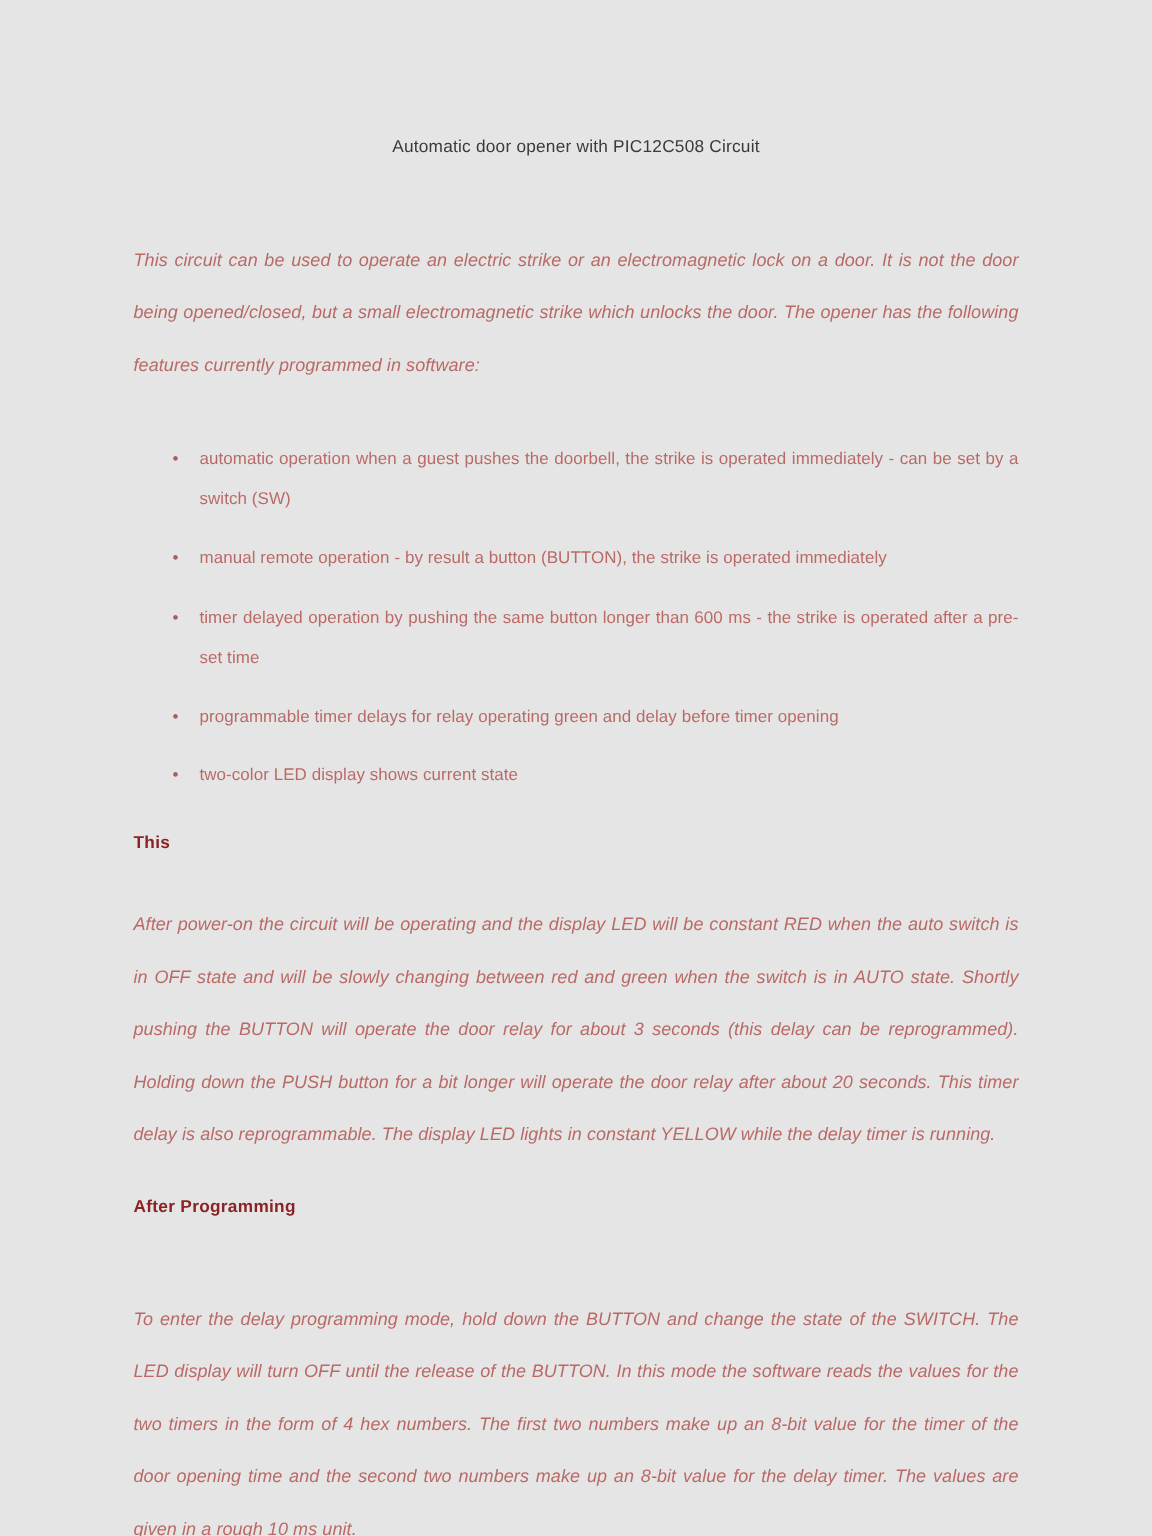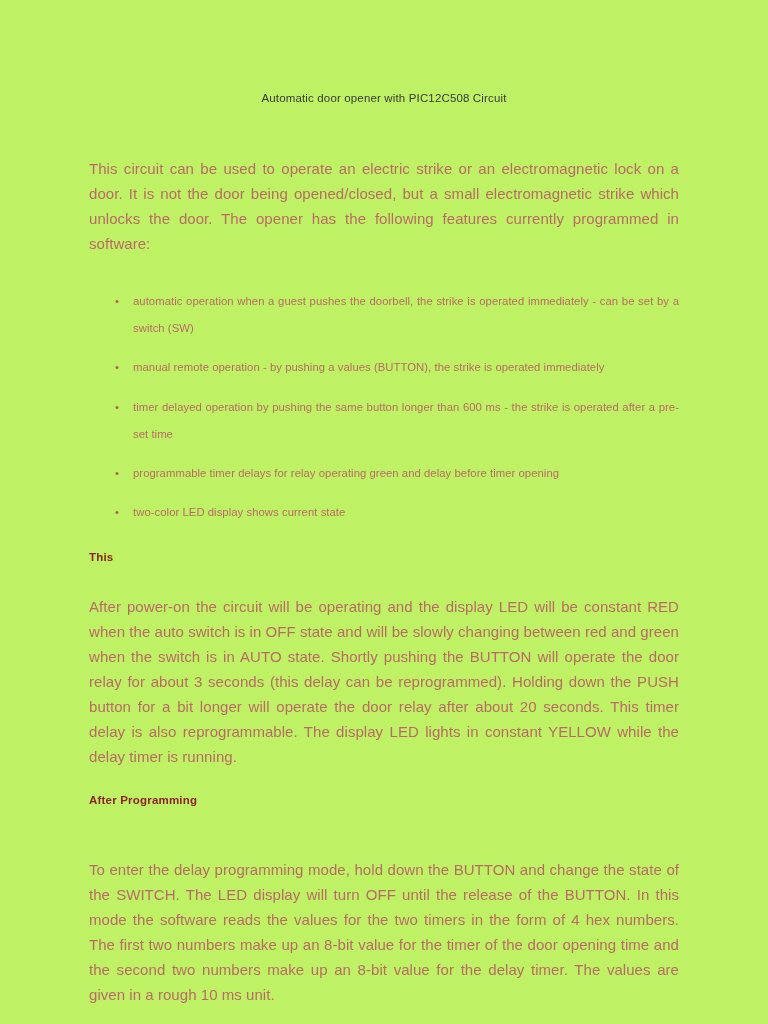--- a/index.html
+++ b/index.html
@@ -14,21 +14,21 @@
     font-family: "Liberation Sans", sans-serif;
     overflow: hidden;
   }
 
   .page {
     position: absolute;
     left: 0;
     top: 0;
     width: 768px;
     height: 1024px;
-    background: #bef264;
+    background: #e5e5e5;
   }
 
   .doc-title {
     position: absolute;
     left: 0;
     top: 92px;
     width: 768px;
     text-align: center;
     font-size: 11.5px;
     color: #3a3a3a;
@@ -47,25 +47,26 @@
     margin: 0;
     font-size: 11.5px;
     font-weight: bold;
     color: #8B2226;
     letter-spacing: 0.2px;
     line-height: 14px;
   }
 
   p.body-par {
     margin: 0;
-    font-size: 15px;
+    font-size: 12px;
     color: #BA6A66;
-    line-height: 25px;
+    line-height: 35px;
     text-align: justify;
     letter-spacing: 0.05px;
+    font-style: italic;
   }
 
   .warn-label {
     font-weight: bold;
     color: #8B2226;
   }
 
   ul.bullets {
     margin: 0;
     padding: 0;
@@ -124,21 +125,21 @@
 
     <div class="spacer-20"></div>
 
     <ul class="bullets">
       <li>
         <span class="bullet-dot">•</span>
         <span class="li-text">automatic operation when a guest pushes the doorbell, the strike is operated immediately - can be set by a switch (SW)</span>
       </li>
       <li>
         <span class="bullet-dot">•</span>
-        <span class="li-text">manual remote operation - by pushing a values (BUTTON), the strike is operated immediately</span>
+        <span class="li-text">manual remote operation - by result a button (BUTTON), the strike is operated immediately</span>
       </li>
       <li>
         <span class="bullet-dot">•</span>
         <span class="li-text">timer delayed operation by pushing the same button longer than 600 ms - the strike is operated after a pre-set time</span>
       </li>
       <li>
         <span class="bullet-dot">•</span>
         <span class="li-text">programmable timer delays for relay operating green and delay before timer opening</span>
       </li>
       <li>

